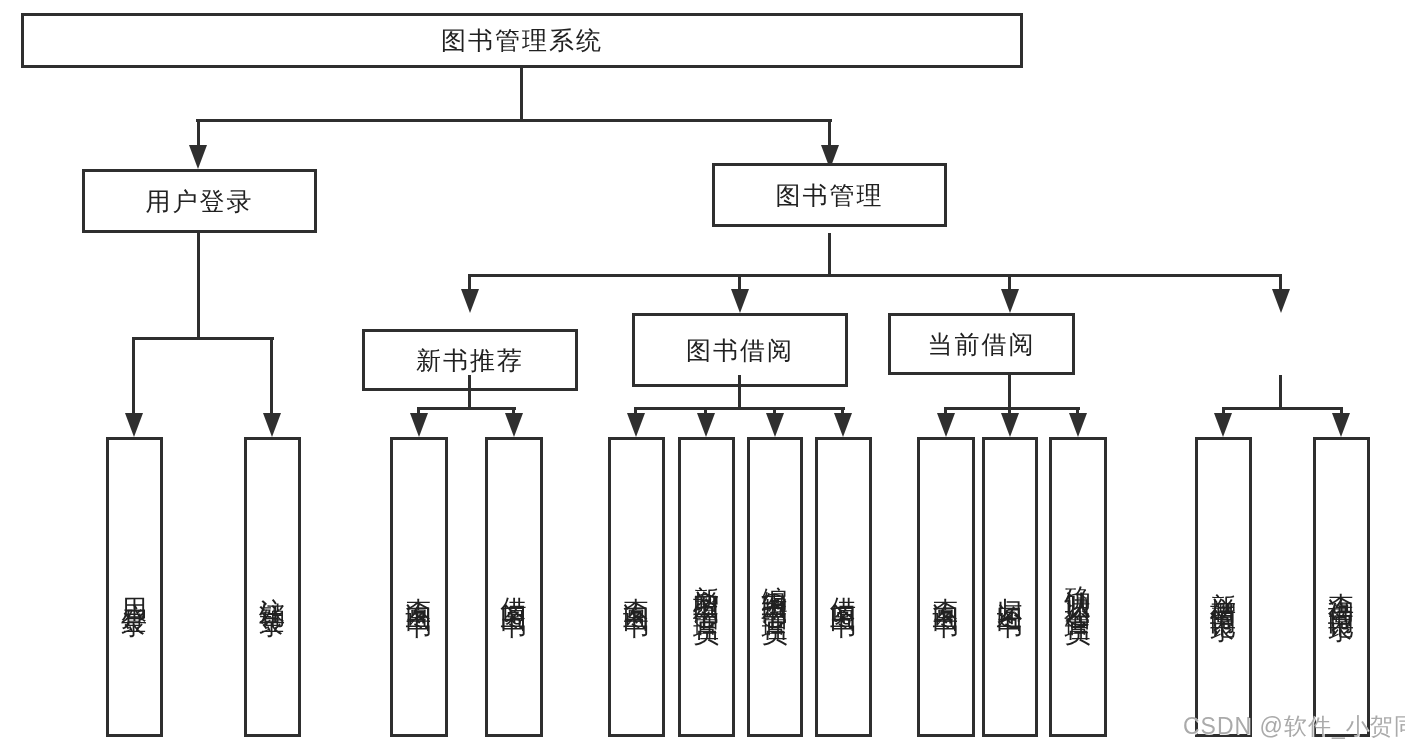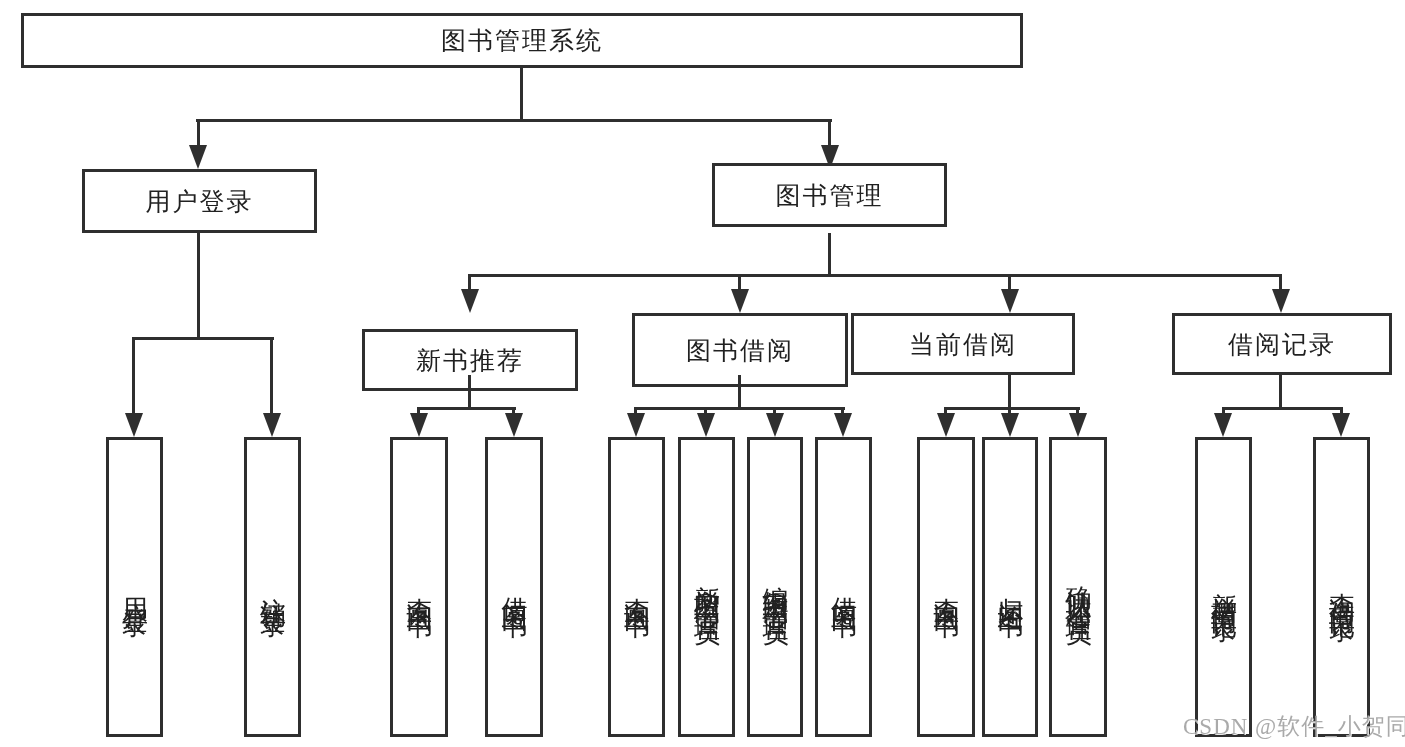--- a/index.html
+++ b/index.html
@@ -1,20 +1,20 @@
 <!DOCTYPE html>
 <html><head>
 <meta charset="utf-8">
 <style>
   html,body{margin:0;padding:0;background:#ffffff;}
   .canvas{
     position:relative;
     width:1405px;height:747px;
     background:#ffffff;
-    font-family:Liberation Serif, serif;
+    font-family:Liberation Sans, sans-serif;
     color:#212121;
     overflow:hidden;
   }
   .box{
     position:absolute;
     box-sizing:border-box;
     border:3px solid #2f2f2f;
     background:#ffffff;
     display:flex;
     align-items:center;
@@ -95,25 +95,22 @@
   <div class="arrow" style="left:731px;top:289px"></div>
   <div class="arrow" style="left:1001px;top:289px"></div>
   <div class="arrow" style="left:1272px;top:289px"></div>
 
   <div class="box hbox" style="left:362px;top:329px;width:216px;height:62px">
     <span>新书推荐</span>
   </div>
   <div class="box hbox" style="left:632px;top:313px;width:216px;height:74px">
     <span>图书借阅</span>
   </div>
-  <div class="box hbox" style="left:851px;top:313px;width:224px;height:62px">
+  <div class="box hbox" style="left:888px;top:313px;width:187px;height:62px">
     <span>当前借阅</span>
-  </div>
-  <div class="box hbox" style="left:1172px;top:313px;width:220px;height:62px">
-    <span>借阅记录</span>
   </div>
 
   <div class="vline" style="left:468px;top:375px;height:35px"></div>
   <div class="hline" style="left:417px;top:407px;width:99px"></div>
   <div class="vline" style="left:417px;top:407px;height:10px"></div>
   <div class="vline" style="left:512px;top:407px;height:10px"></div>
   <div class="arrow" style="left:410px;top:413px"></div>
   <div class="arrow" style="left:505px;top:413px"></div>
 
   <div class="vline" style="left:738px;top:375px;height:35px"></div>

